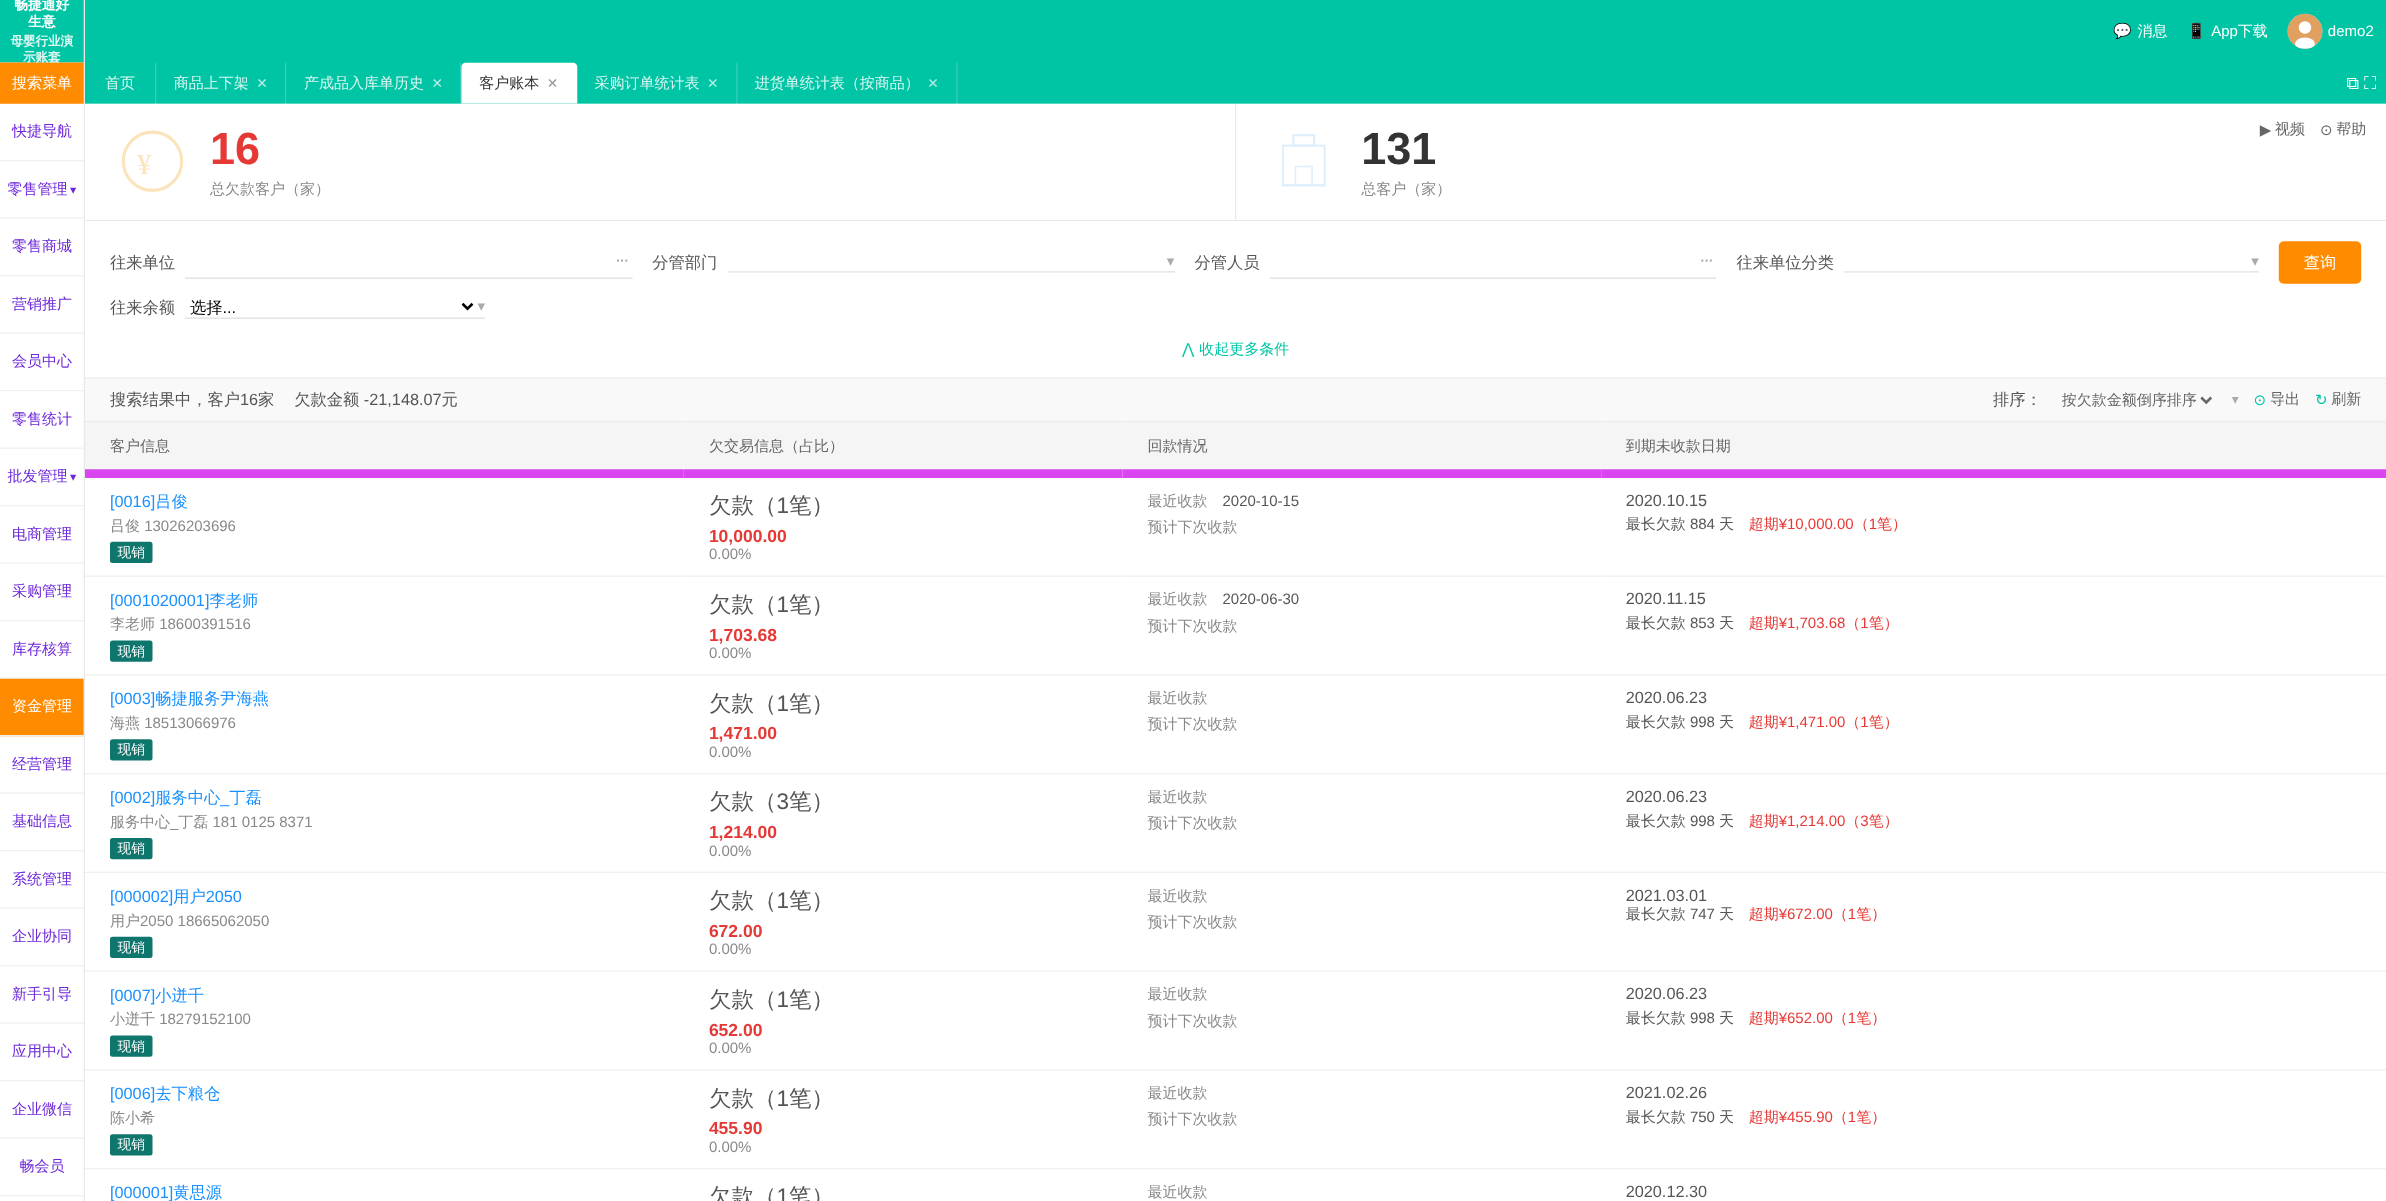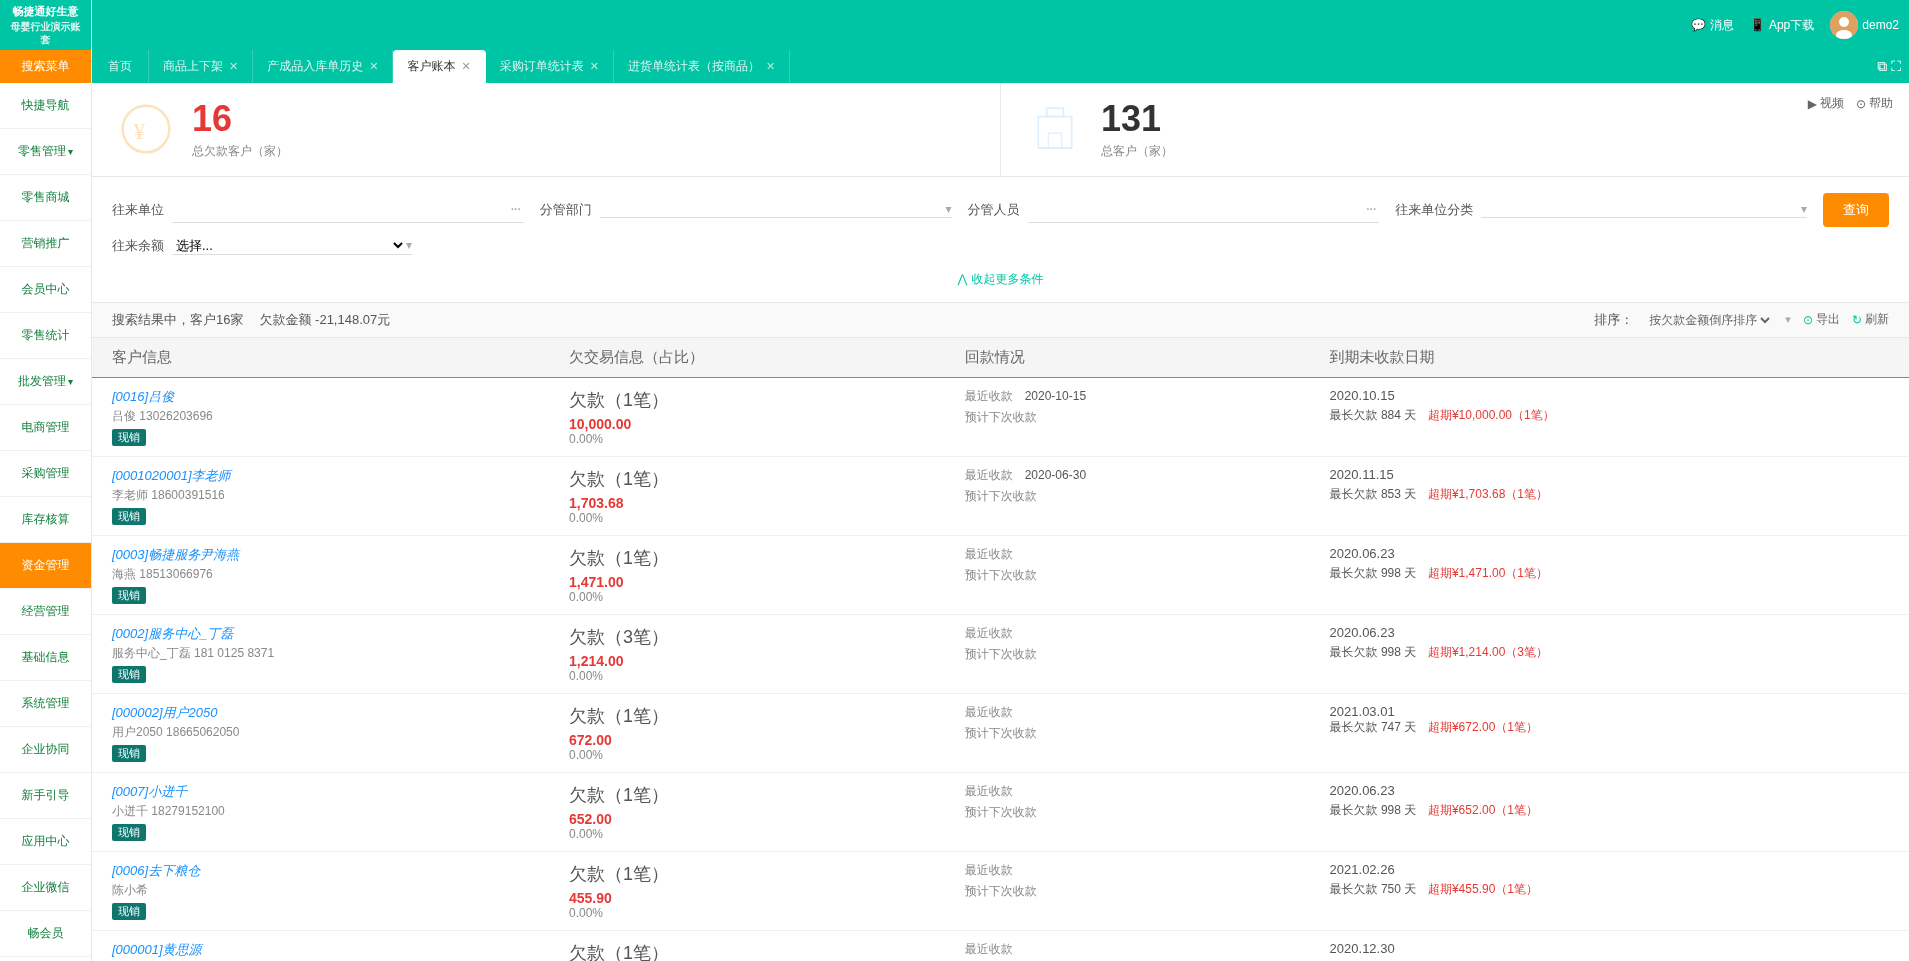--- a/index.html
+++ b/index.html
@@ -1,24 +1,24 @@
 <!DOCTYPE html>
 <html><head>
   <meta charset="utf-8">
   <style>
     * { box-sizing: border-box; margin: 0; padding: 0; }
     body { font-family: 'Microsoft YaHei', Arial, sans-serif; font-size: 13px; background: #f5f5f5; color: #333; display: flex; height: 961px; overflow: hidden; }
 
     
-    .sidebar { width: 92px; background: #fff; border-right: 1px solid #e8e8e8; display: flex; flex-direction: column; flex-shrink: 0; }
+    .sidebar { width: 68px; background: #fff; border-right: 1px solid #e8e8e8; display: flex; flex-direction: column; flex-shrink: 0; }
     .logo-area { background: #00c5a5; padding: 10px 8px; display: flex; align-items: center; justify-content: center; height: 50px; }
     .logo-text { color: #fff; font-size: 11px; font-weight: bold; text-align: center; line-height: 1.3; }
     .search-menu { background: #ff8c00; color: #fff; text-align: center; padding: 8px 4px; font-size: 12px; cursor: pointer; }
     .sidebar-nav { flex: 1; overflow-y: auto; }
-    .nav-item { padding: 14px 4px; text-align: center; font-size: 12px; color: #15803d; cursor: pointer; border-bottom: 1px solid #f0f0f0; }
+    .nav-item { padding: 14px 4px; text-align: center; font-size: 12px; color: #6d28d9; cursor: pointer; border-bottom: 1px solid #f0f0f0; }
     .nav-item.active { background: #ff8c00; color: #fff; }
     .nav-item-with-arrow { display: flex; align-items: center; justify-content: center; gap: 2px; }
     .arrow-down { font-size: 10px; }
 
     
     .main { flex: 1; display: flex; flex-direction: column; overflow: hidden; }
 
     
     .topbar { background: #00c5a5; height: 50px; display: flex; align-items: center; padding: 0 10px; gap: 0; flex-shrink: 0; }
     .topbar-right { margin-left: auto; display: flex; align-items: center; gap: 16px; color: #fff; font-size: 13px; }
@@ -70,24 +70,24 @@
     .result-info { display: flex; gap: 16px; }
     .result-actions { display: flex; align-items: center; gap: 12px; }
     .sort-select { border: none; background: transparent; font-size: 12px; color: #666; cursor: pointer; }
     .action-btn { display: flex; align-items: center; gap: 3px; font-size: 12px; color: #666; cursor: pointer; }
     .action-btn .icon { color: #00c5a5; }
 
     
     .table-container { flex: 1; overflow-y: auto; }
     table { width: 100%; border-collapse: collapse; }
     thead tr { background: #f5f5f5; }
-    th { padding: 10px 20px; text-align: left; font-size: 15px; color: #666; font-weight: normal; border-bottom: 1px solid #d946ef; }
+    th { padding: 10px 20px; text-align: left; font-size: 12px; color: #666; font-weight: normal; border-bottom: 7px solid #d946ef; }
     tbody tr { border-bottom: 1px solid #f0f0f0; }
     td { padding: 10px 20px; font-size: 13px; vertical-align: top; }
-    .customer-name { color: #1890ff; cursor: pointer; font-size: 13px; font-style: italic; }
+    .customer-name { color: #1890ff; cursor: pointer; font-size: 13px; }
     .customer-sub { color: #888; font-size: 12px; margin-top: 2px; }
     .badge { display: inline-block; background: #0f766e; color: #fff; font-size: 11px; padding: 1px 6px; border-radius: 2px; margin-top: 4px; }
     .debt-count { color: #555; font-size: 18px; }
     .debt-amount { color: #e53935; font-size: 14px; font-weight: bold; margin-top: 4px; }
     .debt-pct { color: #888; font-size: 12px; }
     .return-date { color: #555; font-size: 12px; }
     .return-label { color: #888; font-size: 12px; }
     .overdue-text { color: #e53935; font-size: 12px; cursor: pointer; }
     .overdue-days { color: #555; font-size: 12px; }
     .due-date-col { font-size: 13px; color: #555; }

